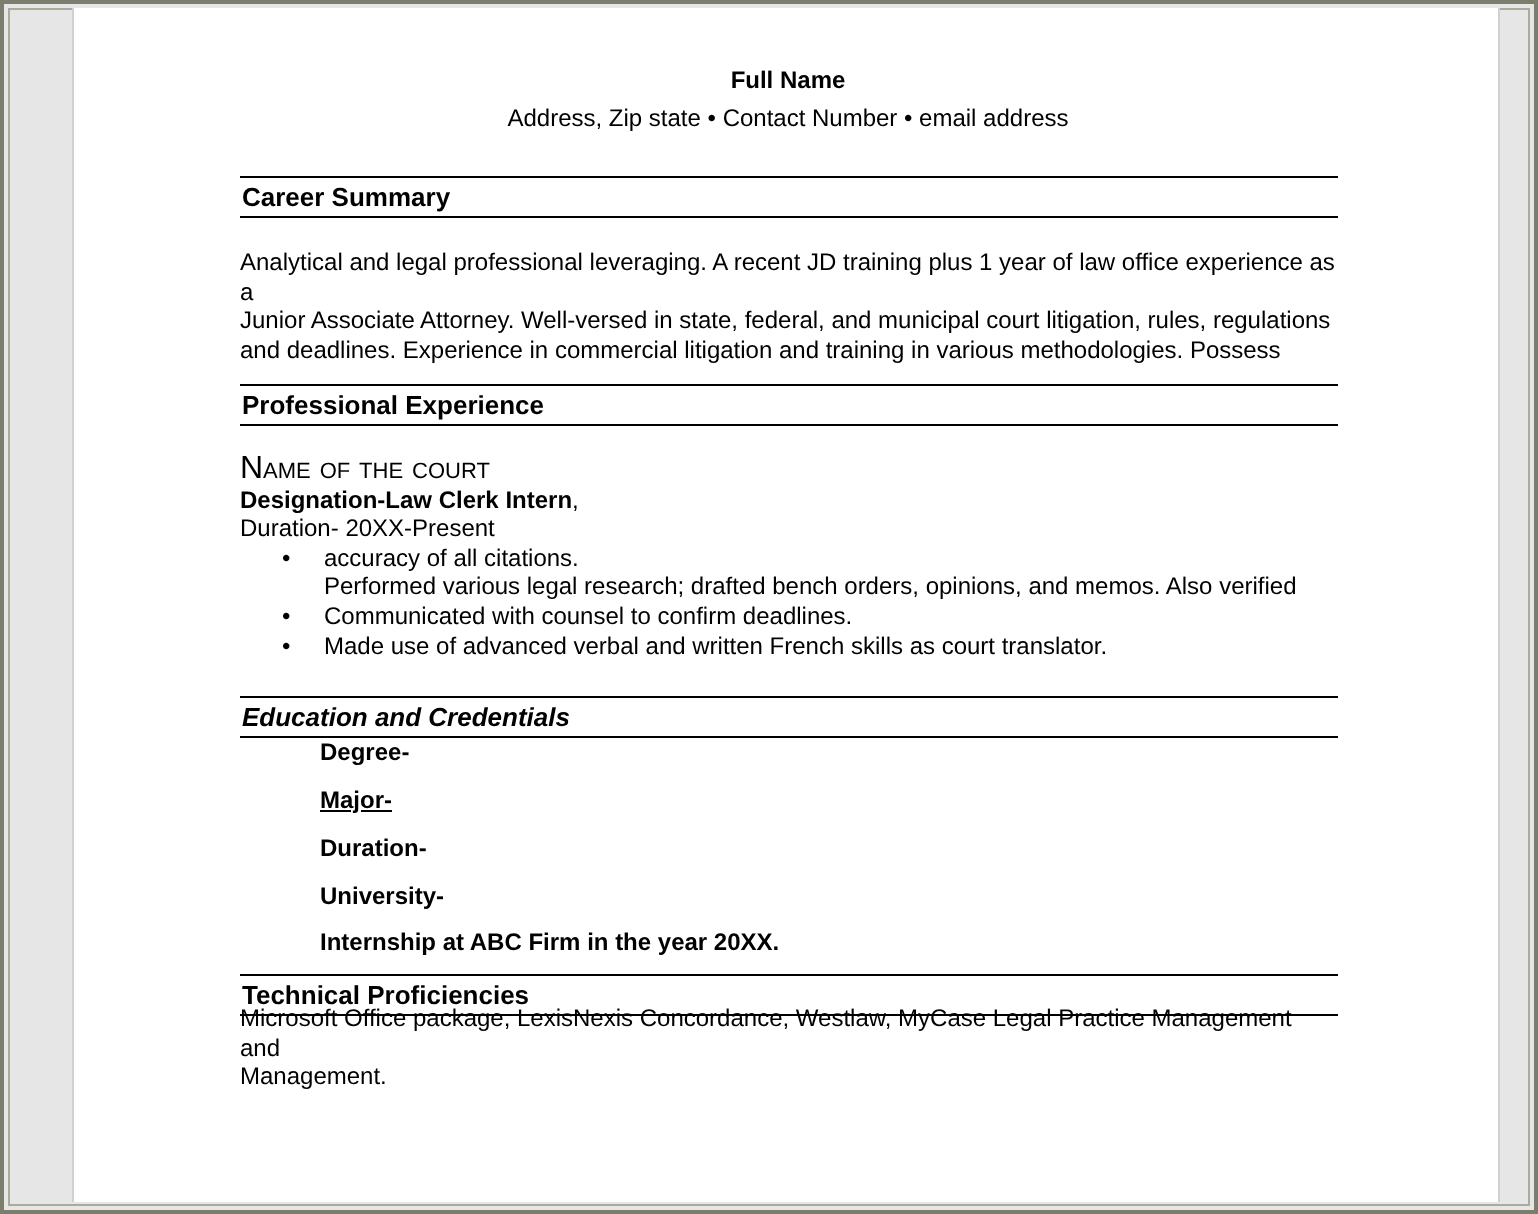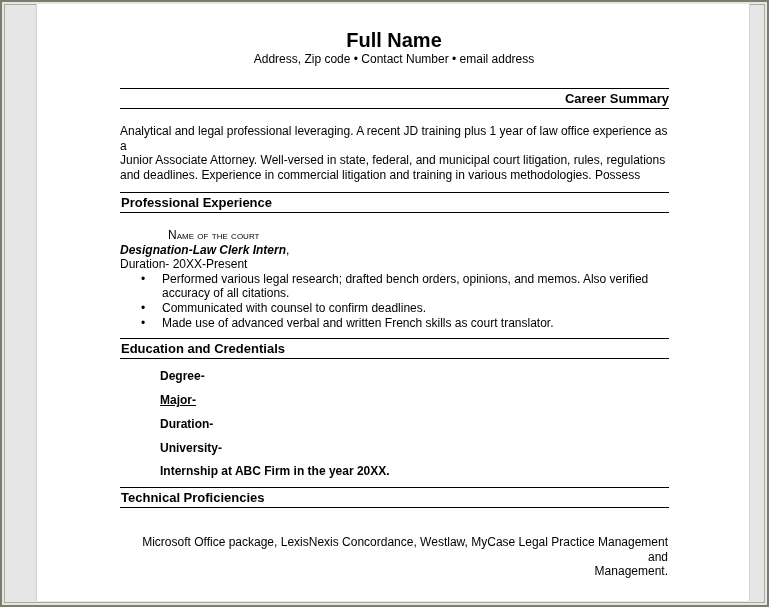--- a/index.html
+++ b/index.html
@@ -24,38 +24,38 @@
     position: absolute; left: 36px; top: 4px; width: 712px; height: 597px;
     background: #fff;
     border-left: 1px solid #d0d0d0;
     border-right: 1px solid #d0d0d0;
   }
   .doc {
     position: absolute; left: 83px; top: 0; width: 548px;
   }
   .name {
     position: absolute; left: 0; width: 548px; top: 24px;
-    text-align: center; font-weight: bold; font-size: 20px; line-height: 24px;
+    text-align: center; font-weight: bold; font-size: 12px; line-height: 24px;
   }
   .contact {
     position: absolute; left: 0; width: 548px; top: 48px;
     text-align: center; font-size: 12px; line-height: 15px;
   }
   .section-head {
     position: absolute; left: 0; width: 548px;
     border-top: 1px solid #000; border-bottom: 1px solid #000;
     font-weight: bold; font-size: 13px; line-height: 19px; height: 19px;
     padding-left: 1px; box-sizing: content-box;
   }
   .para {
     position: absolute; left: 0; width: 548px;
     font-size: 12px; line-height: 14.6px;
   }
-  .smallcaps { font-variant: small-caps; font-size: 12px; margin-left: 48px; }
-  .italic-bold { font-style: italic; font-weight: bold; }
+  .smallcaps { font-variant: small-caps; font-size: 16px; }
+  .italic-bold { font-weight: bold; }
   ul.bullets {
     margin: 0; padding: 0; list-style: none;
   }
   ul.bullets li {
     position: relative; padding-left: 42px;
   }
   ul.bullets li .dot {
     position: absolute; left: 21px; top: 0;
   }
   .cred {
@@ -66,58 +66,58 @@
 <body>
 
 <div class="frame">
   <div class="frame-inner"></div>
 </div>
 
 <div class="page">
   <div class="doc">
 
     <div class="name">Full Name</div>
-    <div class="contact">Address, Zip code • Contact Number • email address</div>
+    <div class="contact">Address, Zip state • Contact Number • email address</div>
 
-    <div class="section-head" style="top:84px;text-align:right;">Career Summary</div>
+    <div class="section-head" style="top:84px;">Career Summary</div>
     <div class="para" style="top:120px;">
       <div>Analytical and legal professional leveraging. A recent JD training plus 1 year of law office experience as a</div>
       <div>Junior Associate Attorney. Well-versed in state, federal, and municipal court litigation, rules, regulations</div>
       <div>and deadlines. Experience in commercial litigation and training in various methodologies. Possess</div>
     </div>
 
     <div class="section-head" style="top:188px;">Professional Experience</div>
     <div class="para" style="top:224px;">
       <div class="smallcaps">Name of the court</div>
       <div><span class="italic-bold">Designation-Law Clerk Intern</span><span>,</span></div>
       <div>Duration- 20XX-Present</div>
       <ul class="bullets">
         <li>
           <span class="dot">•</span>
+          <div>accuracy of all citations.</div>
           <div>Performed various legal research; drafted bench orders, opinions, and memos. Also verified</div>
-          <div>accuracy of all citations.</div>
         </li>
         <li>
           <span class="dot">•</span>
           <div>Communicated with counsel to confirm deadlines.</div>
         </li>
         <li>
           <span class="dot">•</span>
           <div>Made use of advanced verbal and written French skills as court translator.</div>
         </li>
       </ul>
     </div>
 
-    <div class="section-head" style="top:334px;">Education and Credentials</div>
+    <div class="section-head" style="top:344px;font-style:italic;">Education and Credentials</div>
     <div class="cred" style="top:365px;">Degree-</div>
     <div class="cred" style="top:389px;text-decoration:underline;">Major-</div>
     <div class="cred" style="top:413px;">Duration-</div>
     <div class="cred" style="top:437px;">University-</div>
     <div class="cred" style="top:460px;">Internship at ABC Firm in the year 20XX.</div>
 
     <div class="section-head" style="top:483px;">Technical Proficiencies</div>
-    <div class="para" style="top:531px;text-align:right;">
+    <div class="para" style="top:498px;">
       <div>Microsoft Office package, LexisNexis Concordance, Westlaw, MyCase Legal Practice Management and</div>
       <div>Management.</div>
     </div>
 
   </div>
 </div>
 
 </body></html>

